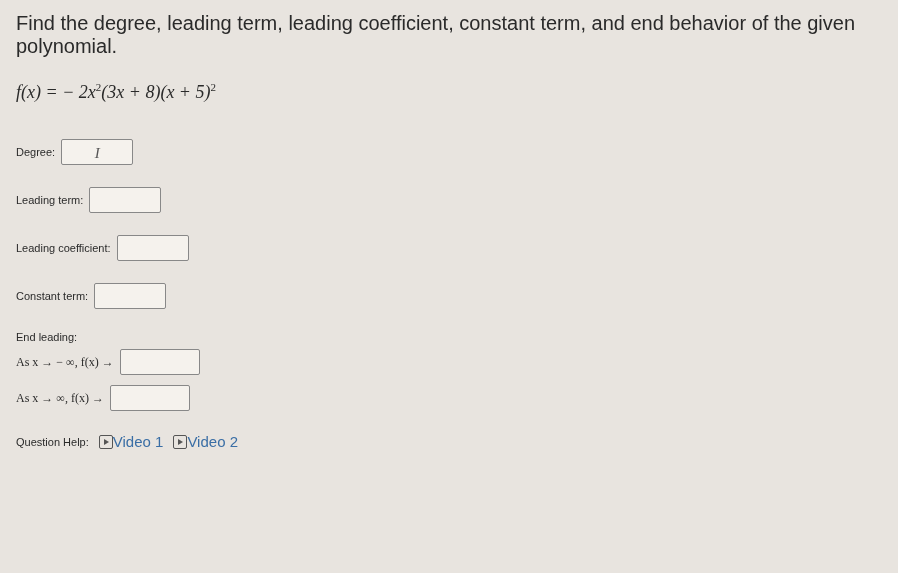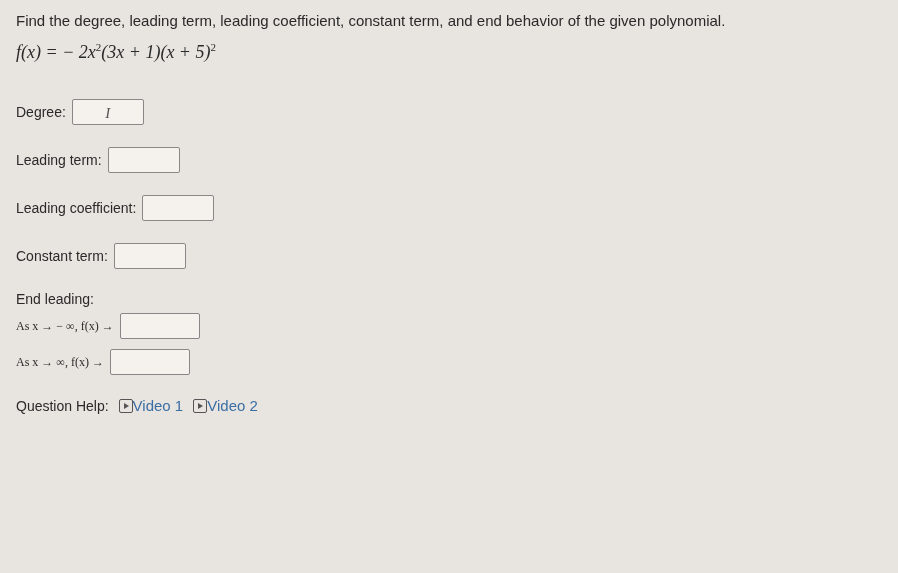--- a/index.html
+++ b/index.html
@@ -7,25 +7,25 @@
       font-family: Arial, Helvetica, sans-serif;
       background: #e8e4df;
       width: 898px;
       height: 573px;
       padding: 12px 16px;
       color: #2a2a2a;
       font-size: 15px;
       position: relative;
       overflow: hidden;
     }
-    .prompt { font-size: 15px; margin-bottom: 12px; }
+    .prompt { font-size: 20px; margin-bottom: 23px; }
     .equation { font-family: 'Times New Roman', serif; font-size: 18px; font-style: italic; margin-bottom: 36px; }
     .equation .sup { font-size: 11px; vertical-align: super; font-style: normal;}
     .row { margin-bottom: 22px; display: flex; align-items: center; }
-    .label { font-size: 14px; }
+    .label { font-size: 11px; }
     .input-box {
       display: inline-block;
       border: 1px solid #888;
       background: #f5f2ed;
       height: 26px;
       width: 72px;
       margin-left: 6px;
       font-family: 'Times New Roman', serif;
       text-align: center;
       line-height: 26px;
@@ -52,21 +52,21 @@
       margin-left:1px;
     }
     .behavior-block { margin-bottom: 6px; }
   </style>
 </head>
 <body>
 
 <div class="prompt">Find the degree, leading term, leading coefficient, constant term, and end behavior of the given polynomial.</div>
 
 <div class="equation">
-  <span>f(x) = </span><span> − 2x</span><span class="sup">2</span><span>(3x + 1)(x + 5)</span><span class="sup">2</span>
+  <span>f(x) = </span><span> − 2x</span><span class="sup">2</span><span>(3x + 8)(x + 5)</span><span class="sup">2</span>
 </div>
 
 <div class="row">
   <span class="label">Degree:</span>
   <span class="input-box cursor-mark">I</span>
 </div>
 
 <div class="row">
   <span class="label">Leading term:</span>
   <span class="input-box"></span>

